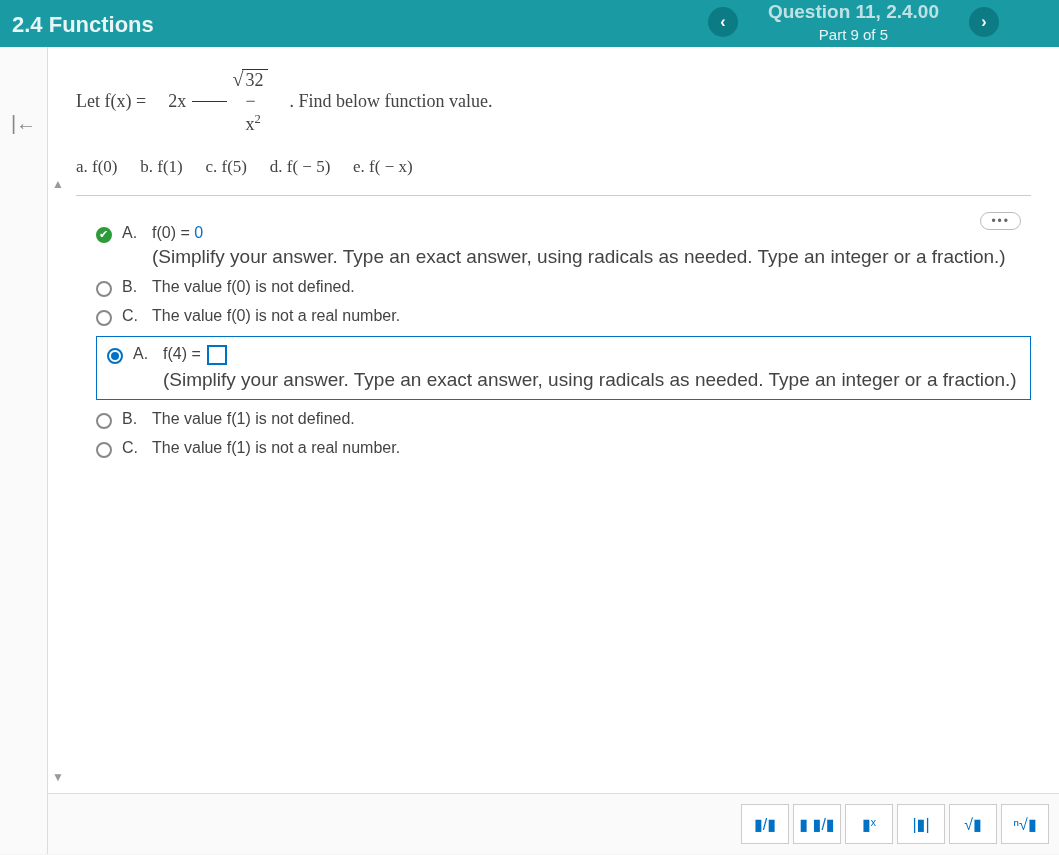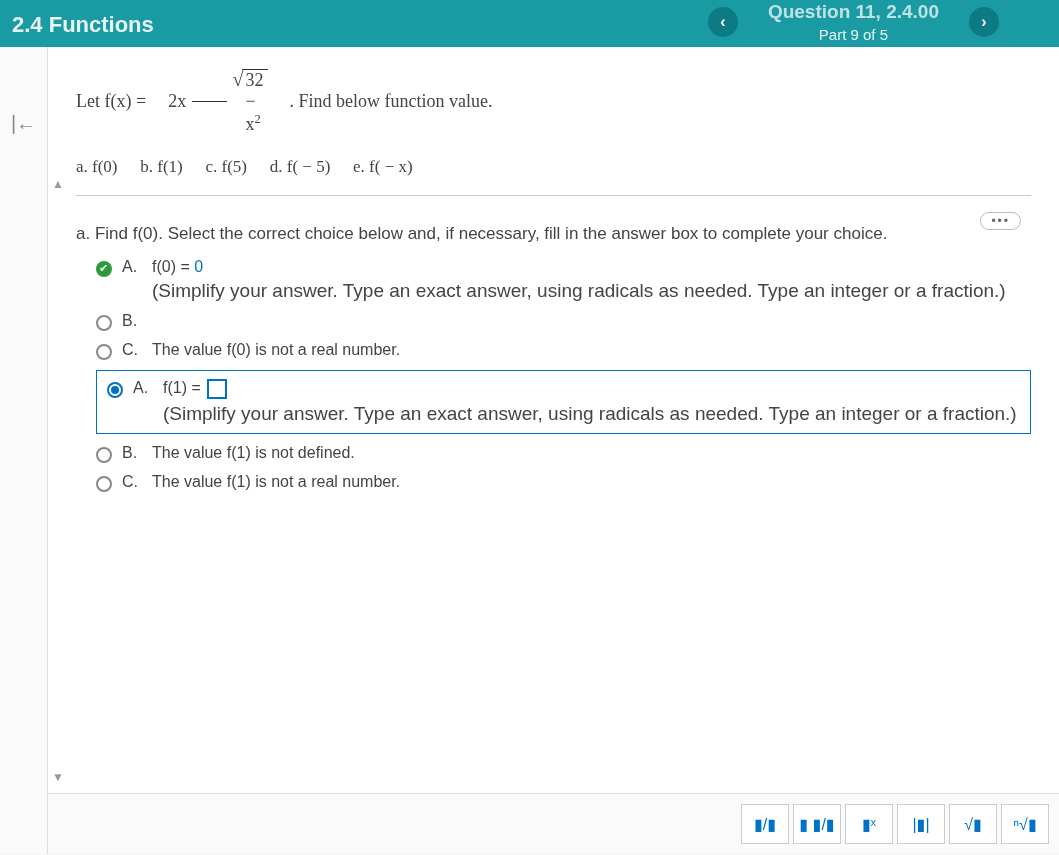--- a/index.html
+++ b/index.html
@@ -282,48 +282,48 @@
       <span>c. f(5)</span>
       <span>d. f( − 5)</span>
       <span>e. f( − x)</span>
     </div>
 
     <hr class="divider">
     <div style="position:relative; height:0;">
       <div class="ellipsis-pill">•••</div>
     </div>
 
-    <div class="sub-q">a. Find f(0). Select the correct choice below and, if necessary, fill in the answer box to complete your choice.</div>
     <div class="choices">
       <div class="choice-row">
         <div class="radio correct"></div>
         <div class="choice-label">A.</div>
         <div class="choice-body">
           <span>f(0) = </span><span class="answer-val">0</span>
           <div class="hint">(Simplify your answer. Type an exact answer, using radicals as needed. Type an integer or a fraction.)</div>
         </div>
       </div>
       <div class="choice-row">
         <div class="radio"></div>
         <div class="choice-label">B.</div>
+        <div class="choice-body">The value f(0) is not defined.</div>
       </div>
       <div class="choice-row">
         <div class="radio"></div>
         <div class="choice-label">C.</div>
         <div class="choice-body">The value f(0) is not a real number.</div>
       </div>
     </div>
 
     <div class="choices">
       <div class="active-frame">
         <div class="choice-row" style="margin:0">
           <div class="radio selected"></div>
           <div class="choice-label">A.</div>
           <div class="choice-body">
-            <span>f(1) = </span><span class="answer-box"></span>
+            <span>f(4) = </span><span class="answer-box"></span>
             <div class="hint">(Simplify your answer. Type an exact answer, using radicals as needed. Type an integer or a fraction.)</div>
           </div>
         </div>
       </div>
       <div class="choice-row">
         <div class="radio"></div>
         <div class="choice-label">B.</div>
         <div class="choice-body">The value f(1) is not defined.</div>
       </div>
       <div class="choice-row">

